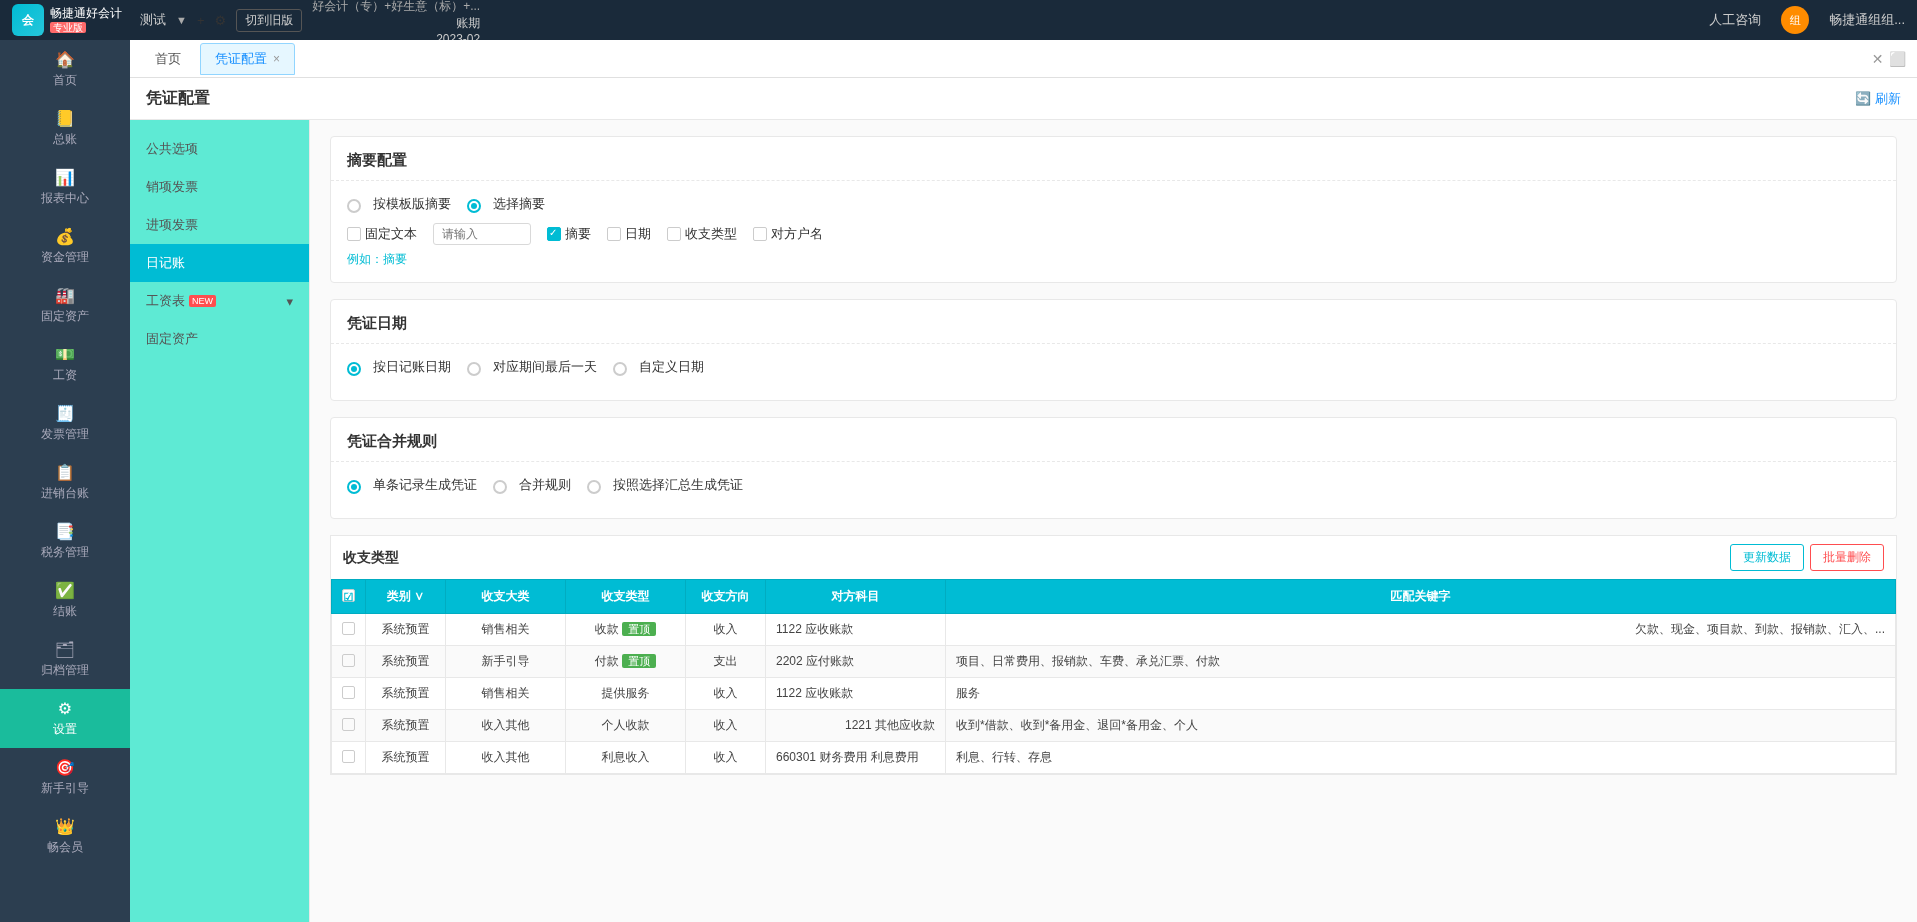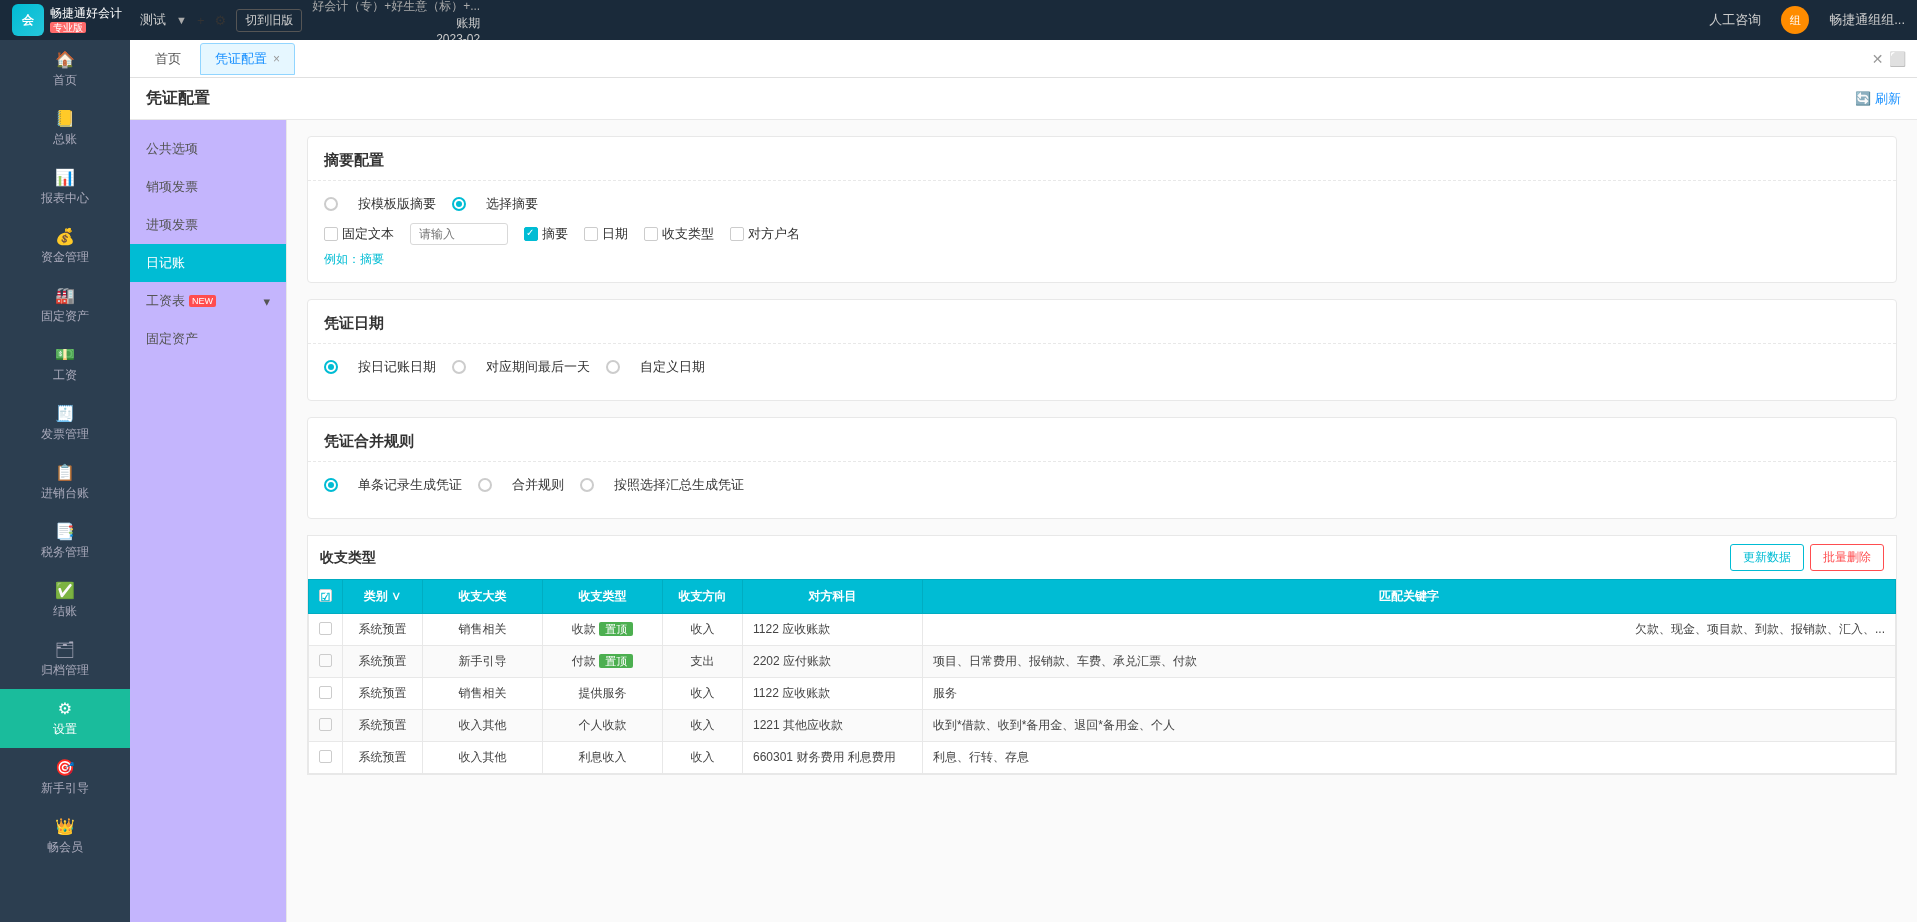--- a/index.html
+++ b/index.html
@@ -42,37 +42,37 @@
 
     
     .page-header { background: white; padding: 10px 16px; border-bottom: 1px solid #e8e8e8; display: flex; align-items: center; justify-content: space-between; flex-shrink: 0; }
     .page-title { font-size: 16px; font-weight: bold; color: #333; }
     .refresh-btn { color: #1890ff; cursor: pointer; font-size: 13px; }
 
     
     .inner-layout { display: flex; flex: 1; overflow: hidden; }
 
     
-    .left-nav { width: 157px; background: #c4b5fd; border-right: 1px solid #e8e8e8; padding: 10px 0; flex-shrink: 0; }
+    .left-nav { width: 180px; background: #5eead4; border-right: 1px solid #e8e8e8; padding: 10px 0; flex-shrink: 0; }
     .left-nav-item { padding: 10px 16px; cursor: pointer; font-size: 13px; color: #555; display: flex; align-items: center; gap: 4px; }
     .left-nav-item.active { background: #00bcd4; color: white; }
     .left-nav-item .new-badge { background: #ff4d4f; color: white; font-size: 9px; padding: 1px 3px; border-radius: 2px; }
     .left-nav-item .arrow { margin-left: auto; }
 
     
     .main-content { flex: 1; overflow-y: auto; padding: 16px 20px; background: #fafafa; }
 
     
     .section { background: white; border: 1px solid #e8e8e8; border-radius: 4px; margin-bottom: 16px; }
     .section-title { font-size: 15px; font-weight: bold; color: #333; padding: 14px 16px 10px; border-bottom: 1px dashed #e8e8e8; }
     .section-body { padding: 14px 16px; }
 
     
     .radio-group { display: flex; gap: 16px; align-items: center; margin-bottom: 10px; }
-    .radio-item { display: flex; align-items: center; gap: 20px; cursor: pointer; font-size: 13px; }
+    .radio-item { display: flex; align-items: flex-end; gap: 12px; cursor: pointer; font-size: 13px; }
     .radio-circle { width: 14px; height: 14px; border-radius: 50%; border: 2px solid #ccc; background: white; display: inline-block; position: relative; }
     .radio-circle.checked { border-color: #00bcd4; }
     .radio-circle.checked::after { content: ''; position: absolute; width: 6px; height: 6px; background: #00bcd4; border-radius: 50%; top: 50%; left: 50%; transform: translate(-50%, -50%); }
 
     
     .checkbox-group { display: flex; gap: 16px; align-items: center; flex-wrap: wrap; }
     .checkbox-item { display: flex; align-items: center; gap: 4px; cursor: pointer; font-size: 13px; }
     .checkbox-box { width: 14px; height: 14px; border: 1px solid #ccc; background: white; display: inline-block; position: relative; border-radius: 2px; }
     .checkbox-box.checked { background: #00bcd4; border-color: #00bcd4; }
     .checkbox-box.checked::after { content: '✓'; position: absolute; color: white; font-size: 10px; top: -1px; left: 1px; }
@@ -405,21 +405,21 @@
     <td>
       <span style="display:inline-block;width:13px;height:13px;border:1px solid #ccc;border-radius:2px;cursor:pointer;"></span>
     </td>
     <td>系统预置</td>
     <td>收入其他</td>
     <td>
       个人收款
       
     </td>
     <td>收入</td>
-    <td style="text-align:left;">1221 其他应收款</td>
+    <td style="text-align:right;">1221 其他应收款</td>
     <td style="text-align:left;">收到*借款、收到*备用金、退回*备用金、个人</td>
   </tr>
                 <tr>
     <td>
       <span style="display:inline-block;width:13px;height:13px;border:1px solid #ccc;border-radius:2px;cursor:pointer;"></span>
     </td>
     <td>系统预置</td>
     <td>收入其他</td>
     <td>
       利息收入

